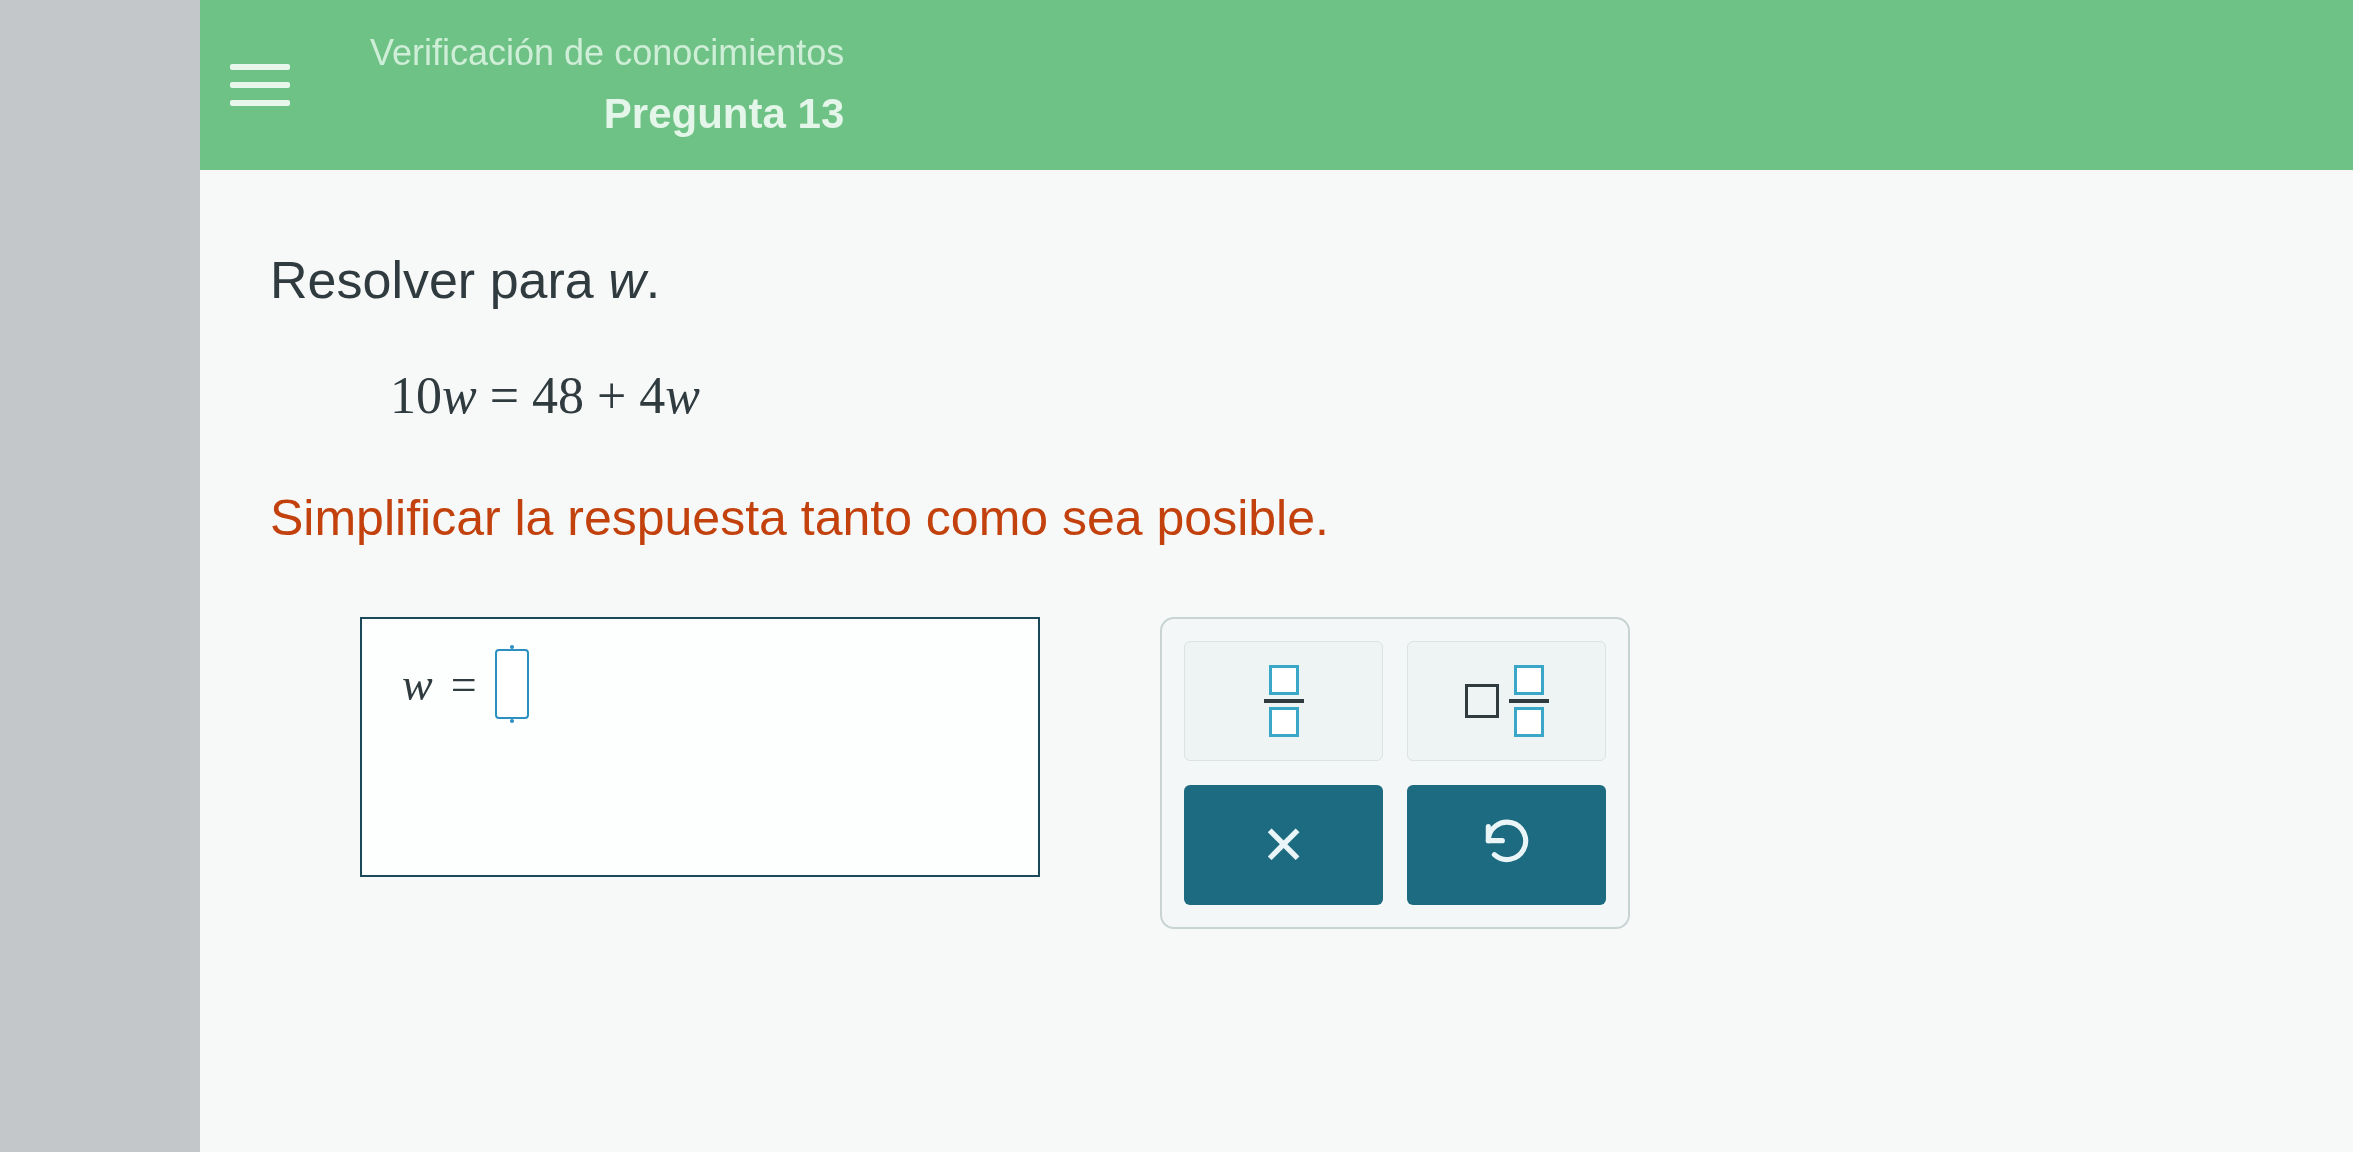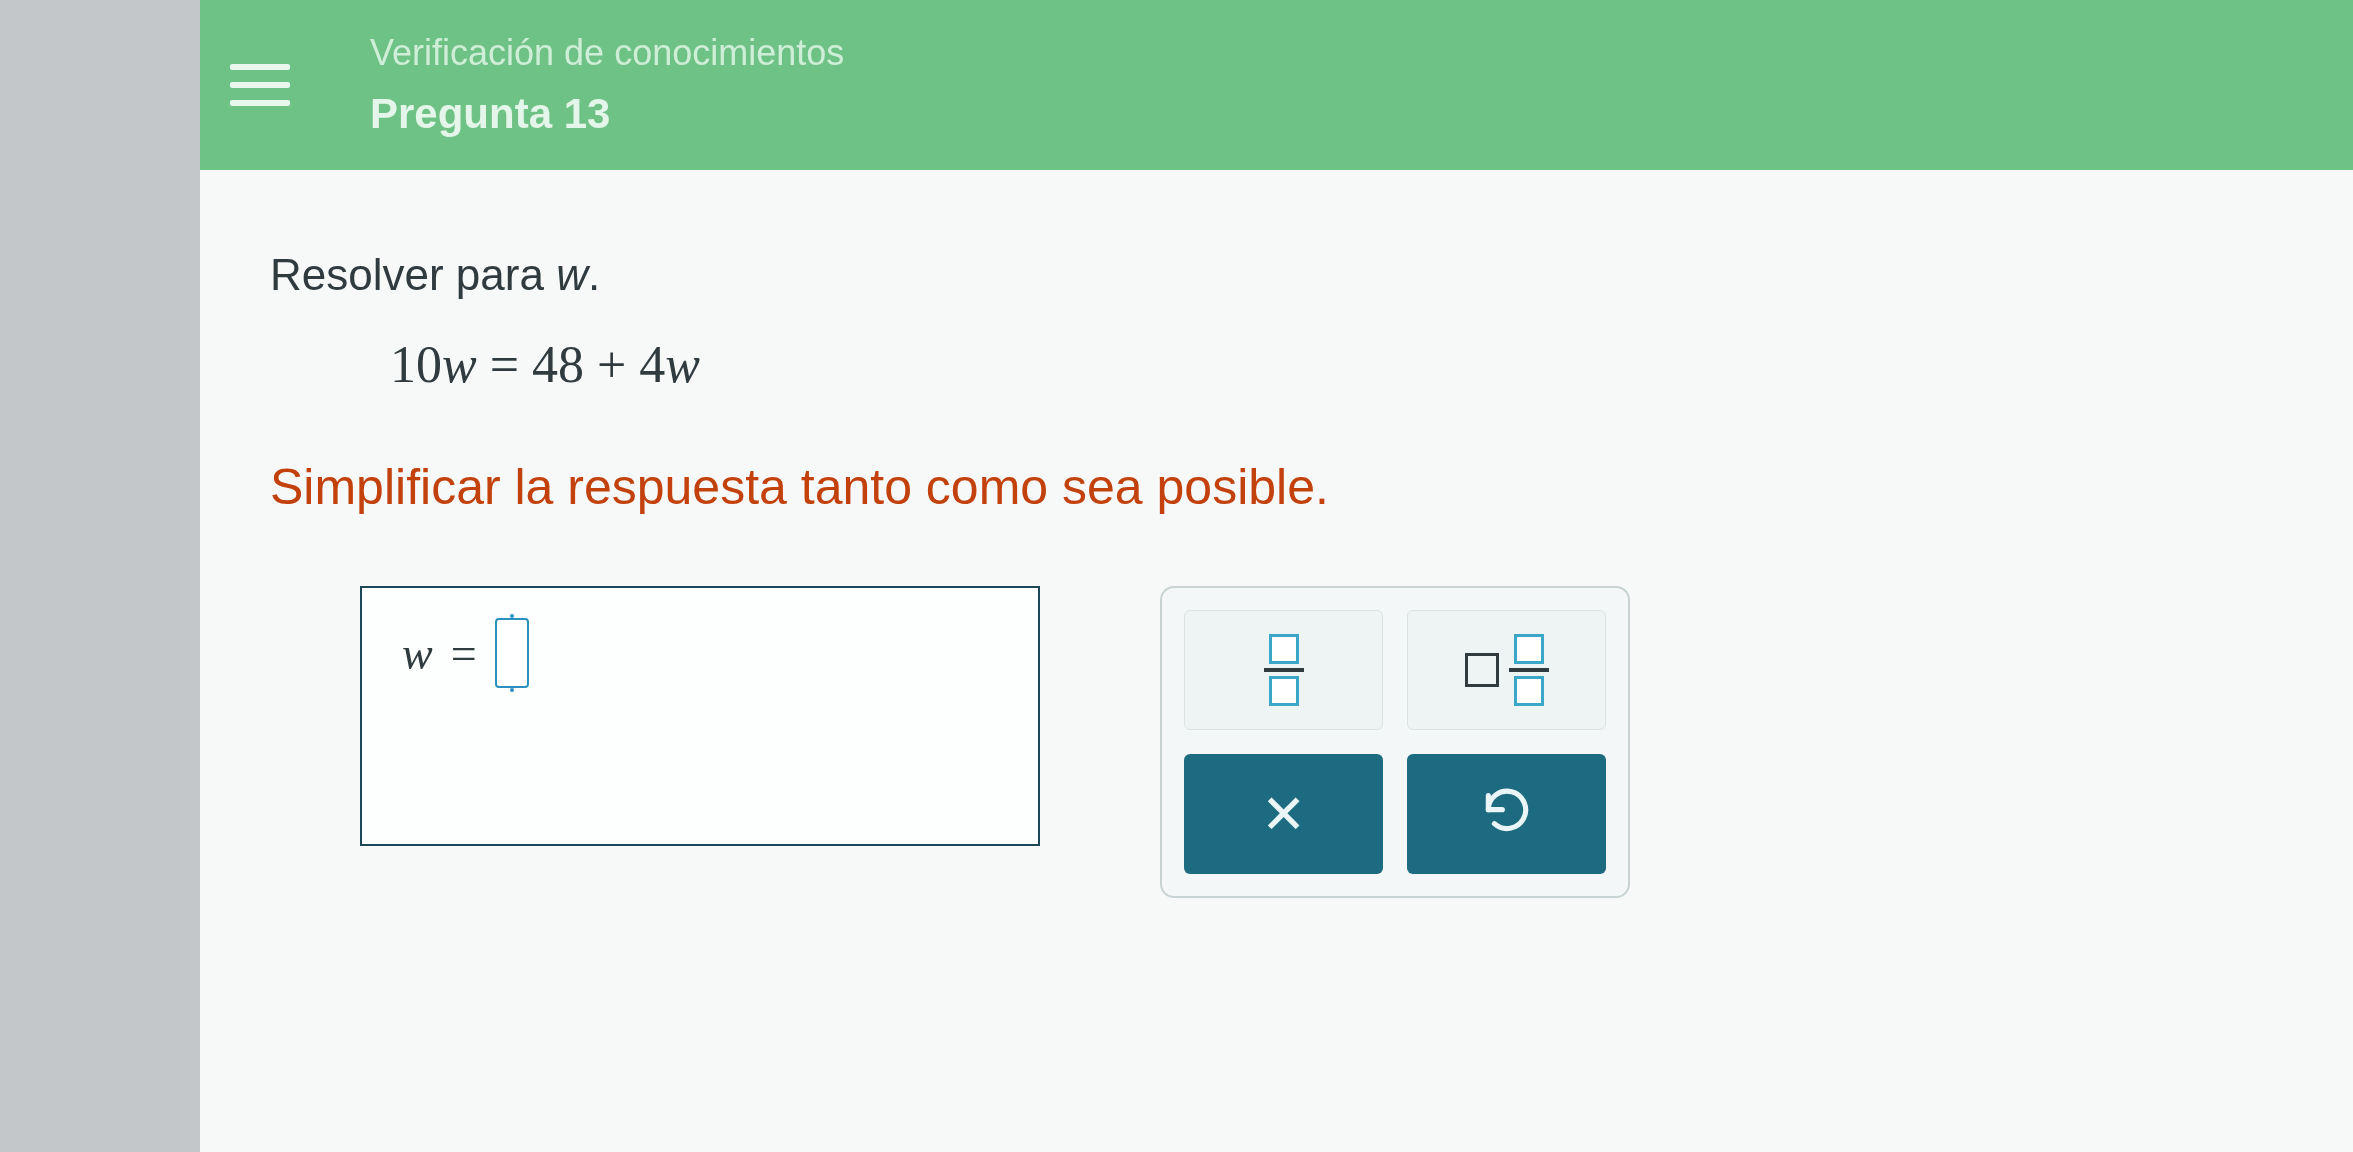--- a/index.html
+++ b/index.html
@@ -47,39 +47,39 @@
     gap: 12px;
     cursor: pointer;
   }
   .hamburger span {
     display: block;
     width: 60px;
     height: 6px;
     background: #e8f6ec;
     border-radius: 2px;
   }
-  .header-titles { display: flex; flex-direction: column; gap: 16px; }
+  .header-titles { display: flex; flex-direction: column; gap: 16px; text-align: right; }
   .header-sub {
     font-size: 36px;
     color: #cfeed7;
     font-weight: 500;
   }
   .header-main {
     font-size: 42px;
     color: #e4f5e9;
     font-weight: 600;
   }
   .content {
     flex: 1;
     padding: 80px 70px 40px 70px;
     color: #2f3b3f;
   }
   .prompt1 {
-    font-size: 44px;
-    margin-bottom: 35px;
+    font-size: 52px;
+    margin-bottom: 56px;
   }
   .ital { font-style: italic; }
   .equation {
     font-size: 52px;
     margin-left: 120px;
     margin-bottom: 64px;
     font-family: "Times New Roman", serif;
   }
   .equation .var { font-style: italic; }
   .prompt2 {

